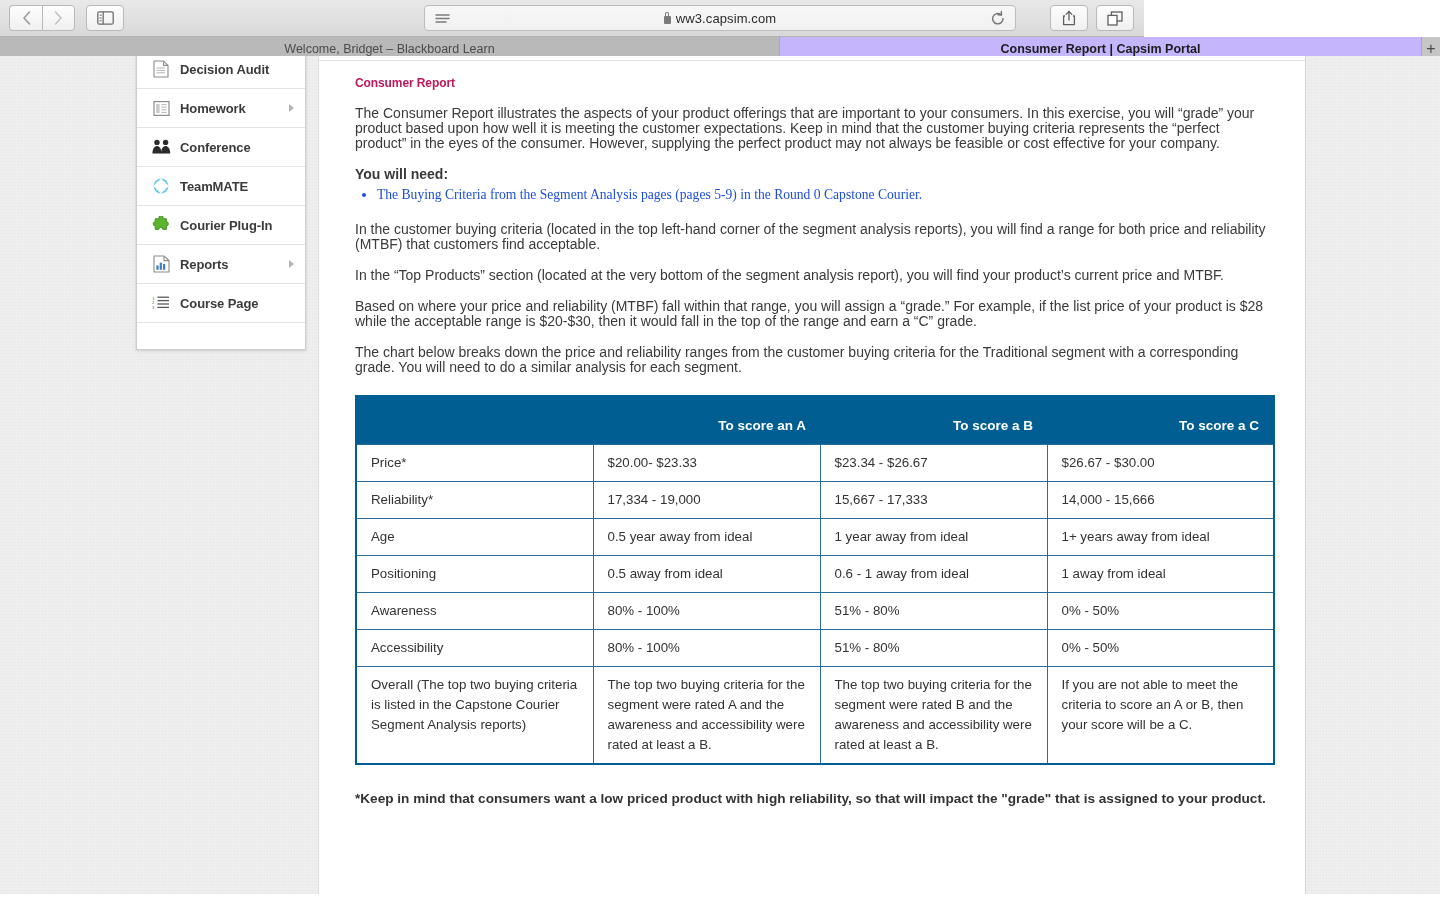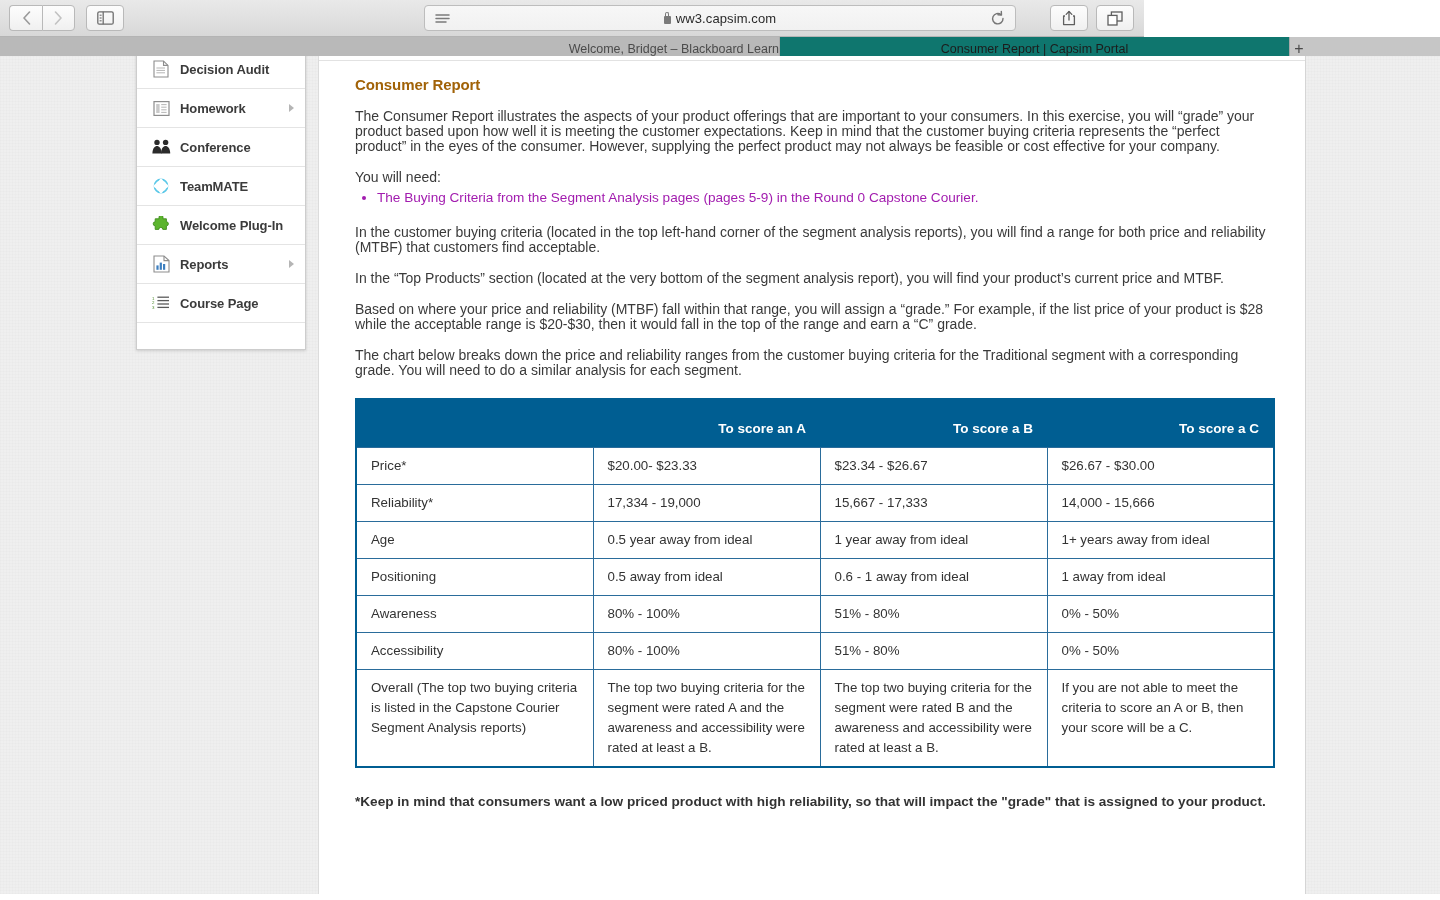--- a/index.html
+++ b/index.html
@@ -84,22 +84,22 @@
     display: flex;
     box-sizing: border-box;
   }
   .tab {
     height: 24px;
     display: flex; align-items: center; justify-content: center;
     font-size: 12.5px;
     box-sizing: border-box;
     border-right: 1px solid #a9a9a9;
   }
-  .tab.inactive { background: #b9b9b9; color: #4b4b4b; width: 780px; justify-content: flex-end; }
-  .tab.active { background: #0f766e; color: #1c1c1c; width: 510px; }
+  .tab.inactive { background: #b9b9b9; color: #4b4b4b; width: 780px; }
+  .tab.active { background: #c4b5fd; color: #1c1c1c; width: 642px; font-weight: bold; }
   .tab-new {
     width: 18px; height: 24px;
     background: #c6c6c6;
     display: flex; align-items: center; justify-content: center;
     color: #4a4a4a; font-size: 16px; line-height: 1;
   }
 
   
   .page {
     position: absolute; top: 56px; left: 0;
@@ -164,35 +164,35 @@
   }
   .content-top-rule {
     position: absolute; left: 0; top: 10px;
     width: 100%; height: 1px; background: #e2e2e2;
   }
   .content-inner {
     padding: 26px 36px 0 36px;
   }
 
   h2.sec-title {
-    font-size: 15px; font-weight: bold;
-    color: #a16207; margin: 0 0 16px 0;
+    font-size: 12px; font-weight: bold;
+    color: #be185d; margin: 0 0 16px 0;
     letter-spacing: -.1px;
   }
   p.body-text {
     font-size: 14px;
     line-height: 15px;
     color: #3a3a3a;
     margin: 0 0 16px 0;
     max-width: 918px;
   }
-  p.lead-in { font-weight: normal; margin-bottom: 3px; }
+  p.lead-in { font-weight: bold; margin-bottom: 3px; }
   ul.need-list { margin: 0 0 16px 0; padding-left: 22px; }
   ul.need-list li {
-    font-size: 13.6px; line-height: 20.5px; color: #a21caf;
+    font-size: 13.6px; line-height: 20.5px; color: #1d4ed8; font-family: Liberation Serif, serif;
   }
 
   
   table.grade-table {
     border-collapse: collapse;
     width: 920px;
     margin-top: 20px;
     table-layout: fixed;
   }
   table.grade-table th {
@@ -354,21 +354,21 @@
       </span>
       <span class="mi-label">TeamMATE</span>
     </div>
 
     <div class="menu-item">
       <span class="mi-icon">
         <svg width="18" height="18" viewBox="0 0 18 18">
           <path d="M7 1.2 a2 2 0 0 1 4 0 v1.6 h3.4 v3 a2 2 0 0 1 0 4 v3.6 h-3.6 a2 2 0 0 0 -4 0 H3.2 v-3.6 a2 2 0 0 1 0 -4 V2.8 H7 Z" fill="#5cb52e" stroke="#3f8c1e" stroke-width="0.9" stroke-linejoin="round"></path>
         </svg>
       </span>
-      <span class="mi-label">Welcome Plug-In</span>
+      <span class="mi-label">Courier Plug-In</span>
     </div>
 
     <div class="menu-item">
       <span class="mi-icon">
         <svg width="17" height="18" viewBox="0 0 17 18">
           <path d="M1 1 H11 L16 5.6 V17 H1 Z" fill="#fff" stroke="#8d8d8d" stroke-width="1.1"></path>
           <path d="M11 1 V5.6 H16" fill="none" stroke="#8d8d8d" stroke-width="1.1"></path>
           <rect x="3.4" y="10.4" width="2.2" height="4.4" fill="#3d7fbf"></rect>
           <rect x="6.7" y="7.6" width="2.2" height="7.2" fill="#3d7fbf"></rect>
           <rect x="10" y="9" width="2.2" height="5.8" fill="#3d7fbf"></rect>

